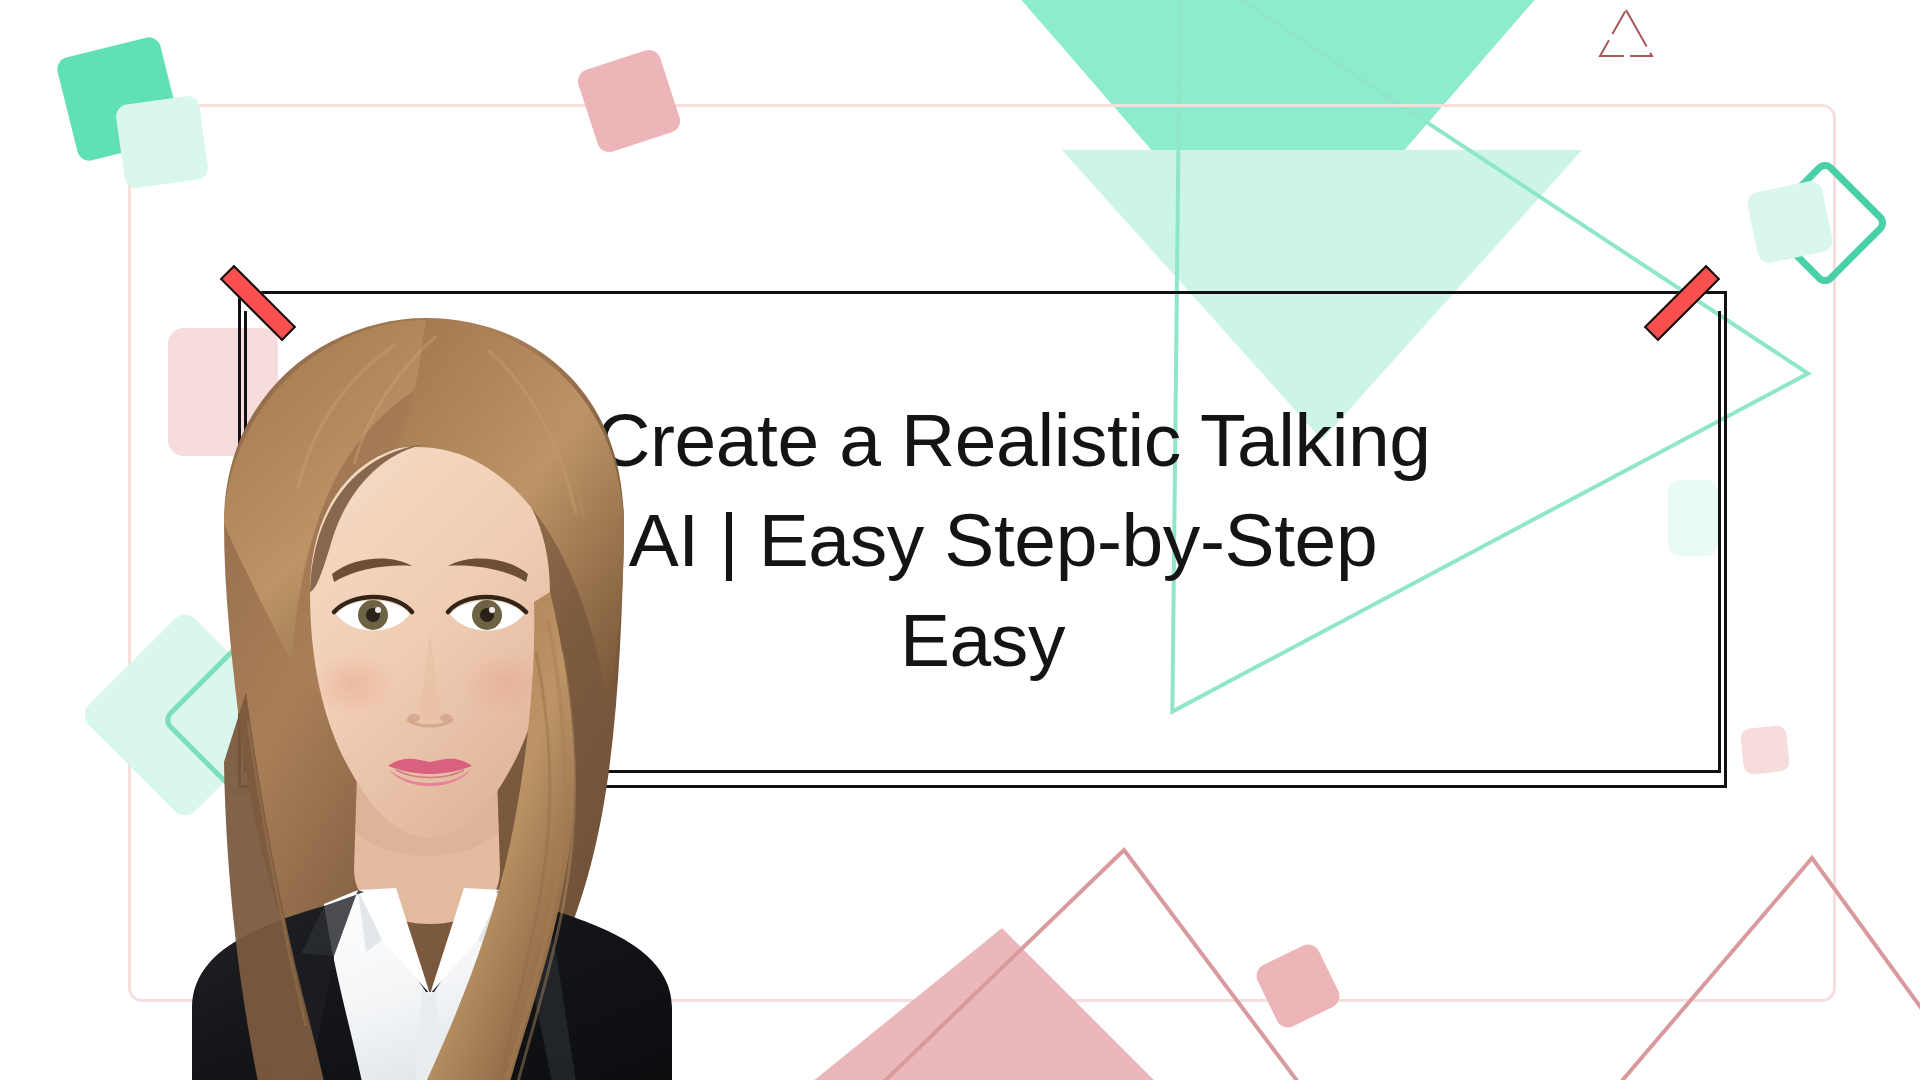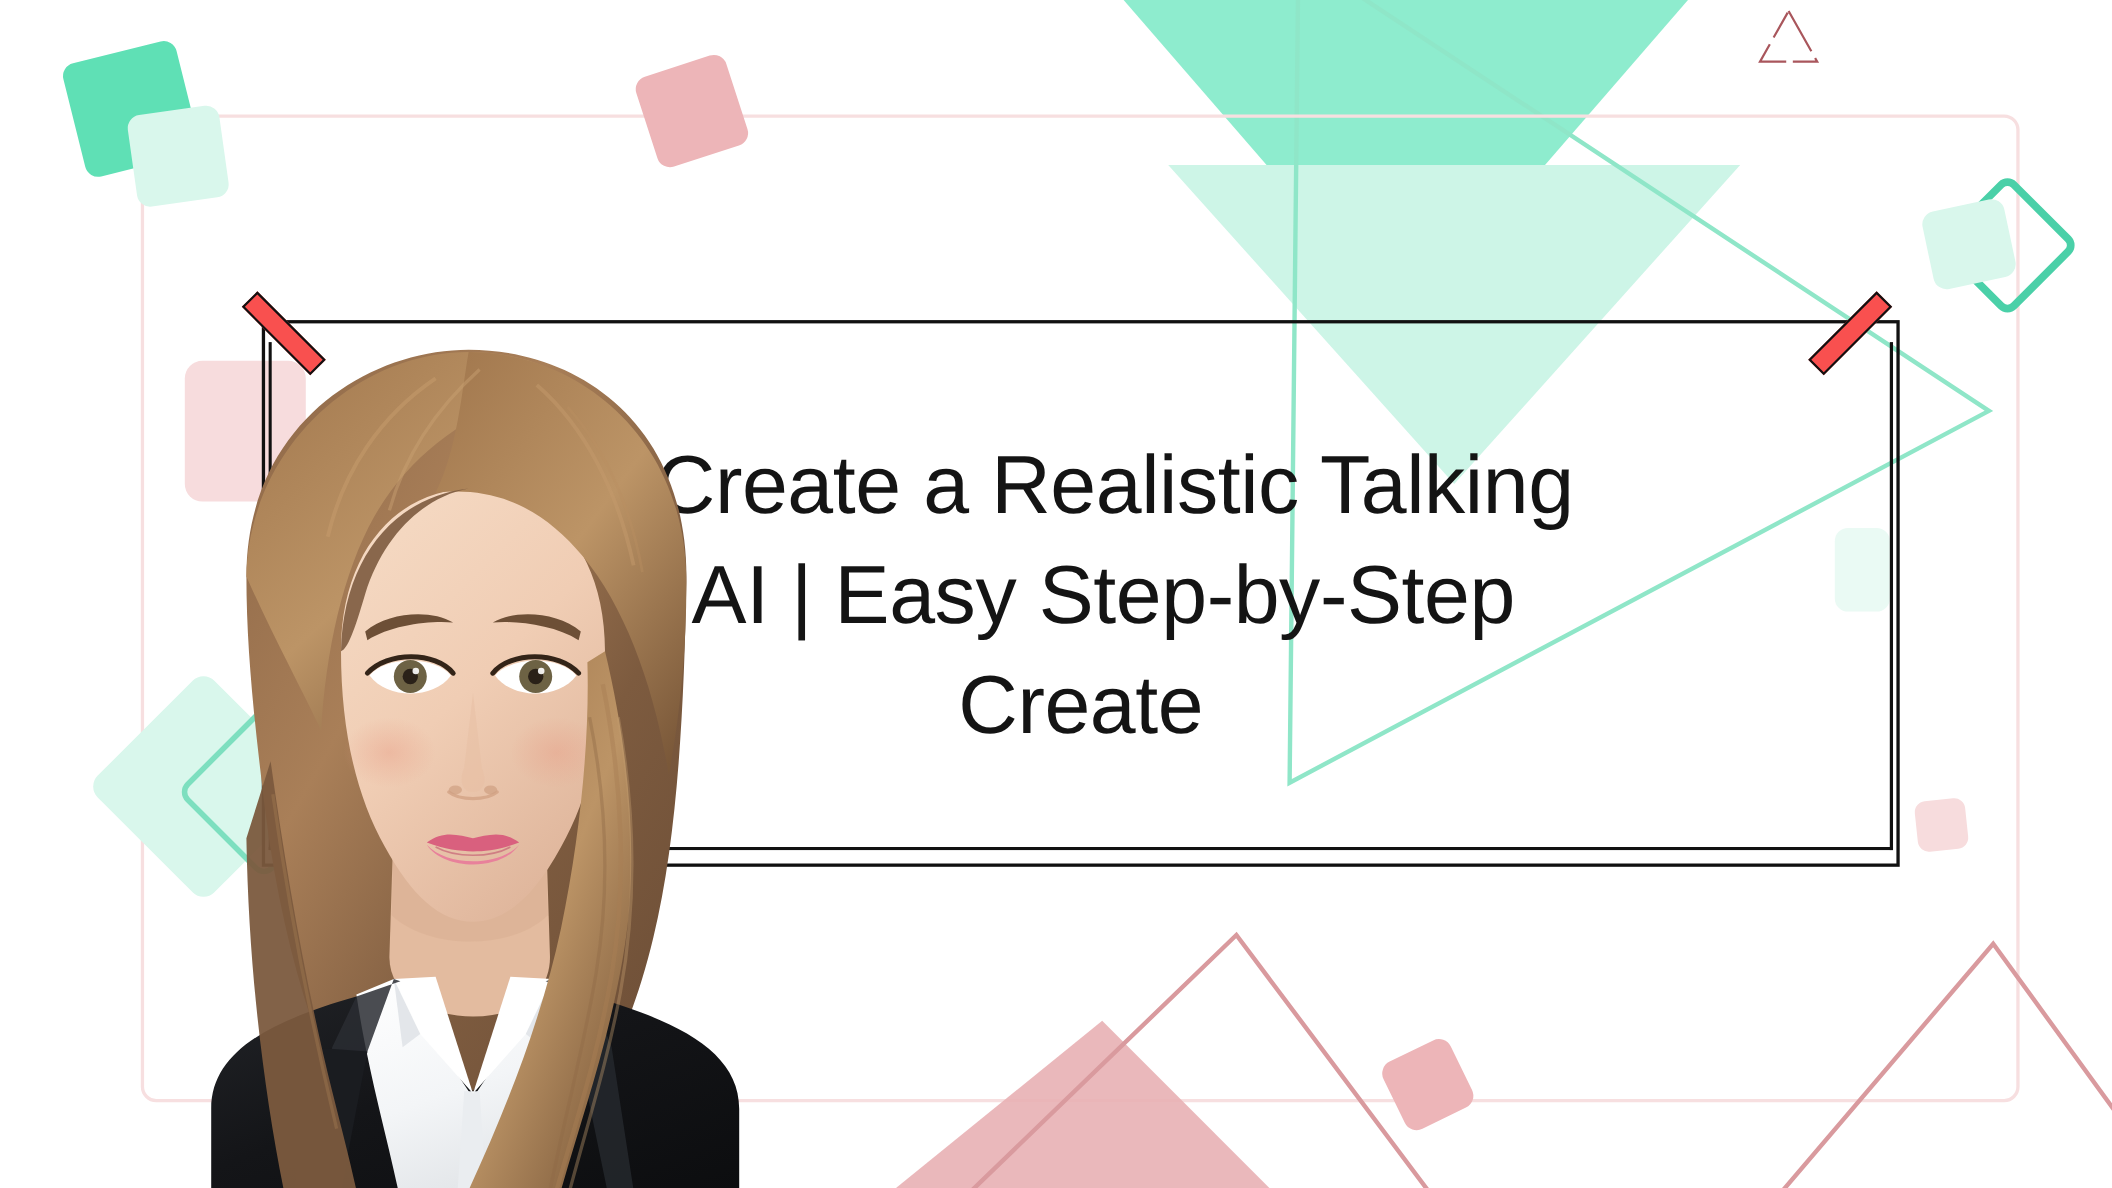--- a/index.html
+++ b/index.html
@@ -146,21 +146,21 @@
   <svg class="tri-svg deco" style="left:1540px; top:840px;" width="440" height="300">
     <polygon points="272,18 470,290 40,290" fill="none" stroke="#d99a9e" stroke-width="4"></polygon>
   </svg>
 
   <div id="title-frame"></div>
   <div id="title-frame-inner2"></div>
 
   <div id="headline">
     <span class="ln">o Create a Realistic Talking</span>
     <span class="ln">r AI | Easy Step-by-Step</span>
-    <span class="ln">Create</span>
+    <span class="ln">Easy</span>
   </div>
 
   <div id="photo-wrap">
     <svg id="photo-svg" viewBox="0 0 680 790">
       <defs>
         <linearGradient id="hairG" x1="0" y1="0" x2="1" y2="1">
           <stop offset="0%" stop-color="#8d6747"></stop>
           <stop offset="35%" stop-color="#a97f58"></stop>
           <stop offset="65%" stop-color="#7d5b3f"></stop>
           <stop offset="100%" stop-color="#6a4c35"></stop>

